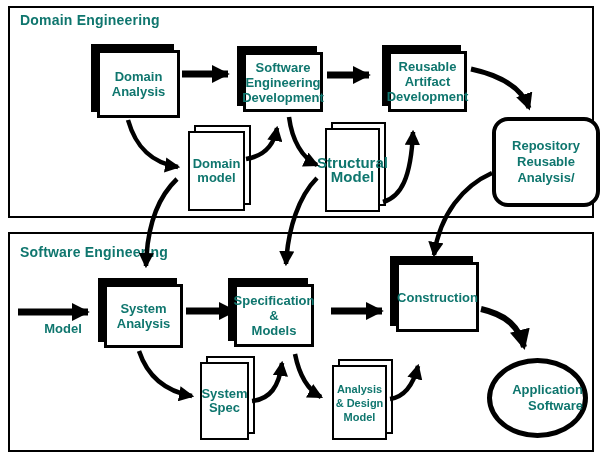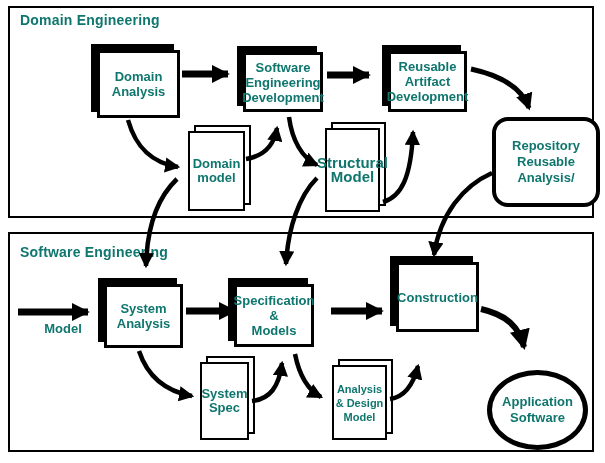--- a/index.html
+++ b/index.html
@@ -131,21 +131,21 @@
 
   <div class="doc z1" style="left:332px;top:365px;width:55px;height:75px;">
     <div class="back"></div>
     <div class="front" style="font-size:11px;">
       <div>Analysis</div>
       <div>&amp; Design</div>
       <div>Model</div>
     </div>
   </div>
 
-  <div class="oval z1" style="left:487px;top:370px;width:101px;height:80px;">
+  <div class="oval z1" style="left:487px;top:358px;width:101px;height:80px;align-items:flex-end;">
     <div>Application</div>
     <div>Software</div>
   </div>
 
   <svg class="arrows" width="605" height="463" viewBox="0 0 605 463">
     <defs>
       <marker id="ah" viewBox="0 0 10 10" refX="8.5" refY="5" markerWidth="3.4" markerHeight="3.4" orient="auto-start-reverse">
           <path d="M0,0 L10,5 L0,10 z" fill="#000"></path>
         </marker>
       <marker id="ahb" viewBox="0 0 10 10" refX="9" refY="5" markerWidth="2.6" markerHeight="2.6" orient="auto-start-reverse">

